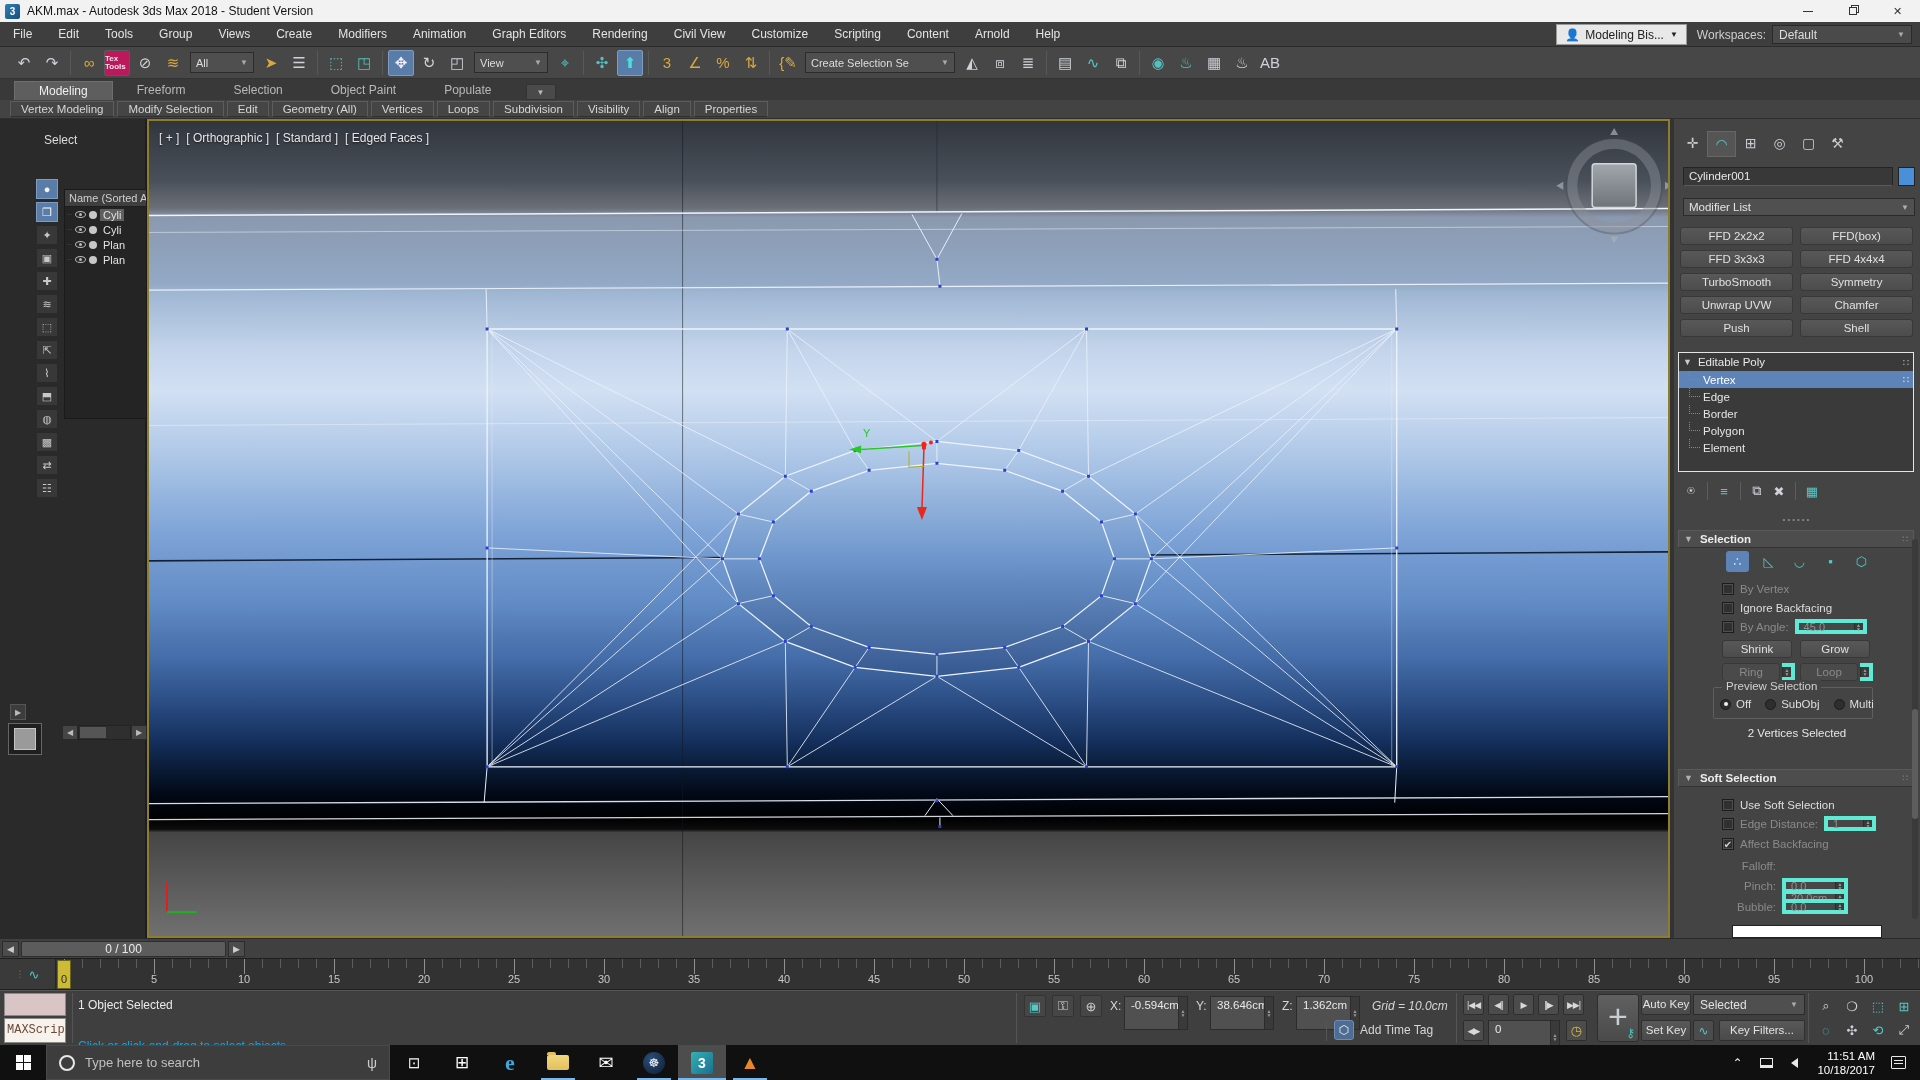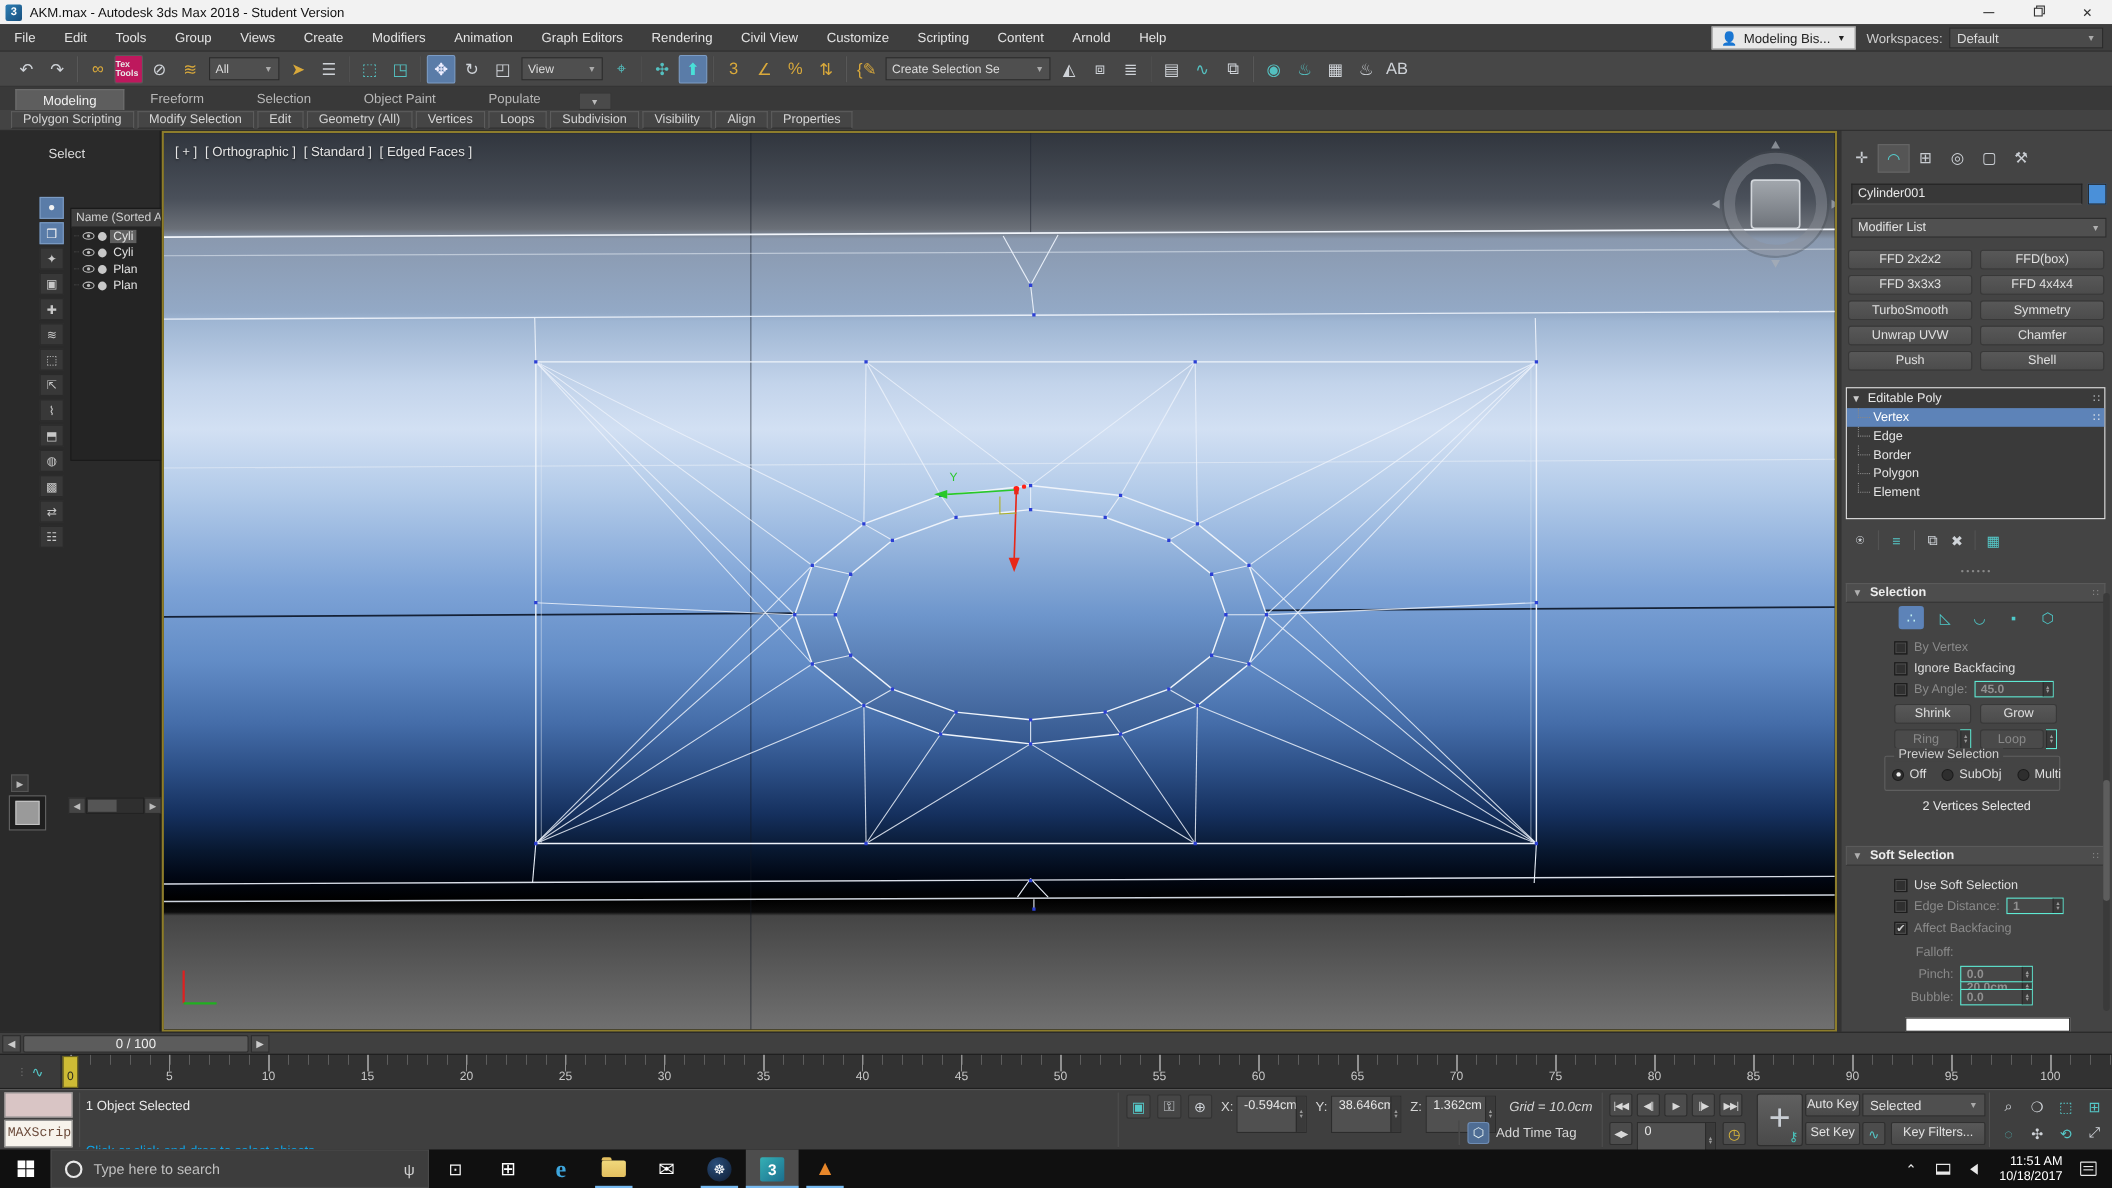--- a/index.html
+++ b/index.html
@@ -114,21 +114,21 @@
   .rollout-header .grip{margin-left:auto;color:#8a8a8a;font-size:9px;}
 
   #subobj-icons{position:absolute;left:52px;top:432px;display:flex;gap:8px;}
   .so-icon{width:23px;height:21px;display:flex;align-items:center;justify-content:center;color:#4ecaca;font-size:13px;border-radius:3px;}
   .so-icon.active{background:#5d83b8;color:#bff0f0;}
 
   .cp-row{position:absolute;left:48px;display:flex;align-items:center;gap:6px;height:15px;}
   .cbox{width:12px;height:12px;background:#303030;border:1px solid #1c1c1c;box-shadow:inset 0 0 0 1px #4e4e4e;color:#cfcfcf;font-size:10px;line-height:11px;text-align:center;flex:none;}
   .lbl-on{color:#dedede;}
   .lbl-off{color:#8a8a8a;}
-  .spinfield{height:15px;background:#4e4e4e;border:1px solid #5eead4;color:#e6e6e6;font-size:11px;display:flex;align-items:center;padding-left:5px;position:relative;font-weight:bold;}
+  .spinfield{height:15px;background:#4e4e4e;border:4px solid #5eead4;color:#e6e6e6;font-size:11px;display:flex;align-items:center;padding-left:5px;position:relative;}
   .spinfield.dis{color:#909090;background:#474747;}
   .spin{position:absolute;right:0;top:0;bottom:0;width:9px;background:#3a3a3a;border-left:1px solid #2c2c2c;color:#9a9a9a;font-size:5px;display:flex;flex-direction:column;align-items:center;justify-content:center;line-height:4px;}
   .cp-btn{height:18px;background:linear-gradient(#585858,#4c4c4c);border:1px solid #383838;border-radius:3px;color:#e0e0e0;text-align:center;line-height:16px;position:absolute;}
   .cp-btn.dis{color:#8a8a8a;background:#4a4a4a;}
   #preview-group{position:absolute;left:39px;top:568px;width:160px;height:32px;border:1px solid #5f5f5f;border-radius:2px;}
   #preview-group .legend{position:absolute;left:8px;top:-8px;background:#444;padding:0 4px;color:#d0d0d0;}
   #preview-radios{position:absolute;left:6px;top:10px;display:flex;gap:14px;align-items:center;}
   .radio{display:flex;align-items:center;gap:5px;color:#dedede;}
   .rdot{width:11px;height:11px;border-radius:50%;background:#2e2e2e;border:1px solid #1c1c1c;position:relative;flex:none;}
   .radio.sel .rdot:after{content:"";position:absolute;left:2.5px;top:2.5px;width:4px;height:4px;border-radius:50%;background:#f0f0f0;}
@@ -311,21 +311,21 @@
 
   <div id="ribbontabs">
       <div class="rtab active">Modeling</div>
       <div class="rtab">Freeform</div>
       <div class="rtab">Selection</div>
       <div class="rtab">Object Paint</div>
       <div class="rtab">Populate</div>
       <div id="rtab-more">▼</div>
     </div>
   <div id="ribbonpanels">
-      <div class="rpanel">Polygon Scripting</div>
+      <div class="rpanel">Vertex Modeling</div>
       <div class="rpanel">Modify Selection</div>
       <div class="rpanel">Edit</div>
       <div class="rpanel">Geometry (All)</div>
       <div class="rpanel">Vertices</div>
       <div class="rpanel">Loops</div>
       <div class="rpanel">Subdivision</div>
       <div class="rpanel">Visibility</div>
       <div class="rpanel">Align</div>
       <div class="rpanel">Properties</div>
     </div>

